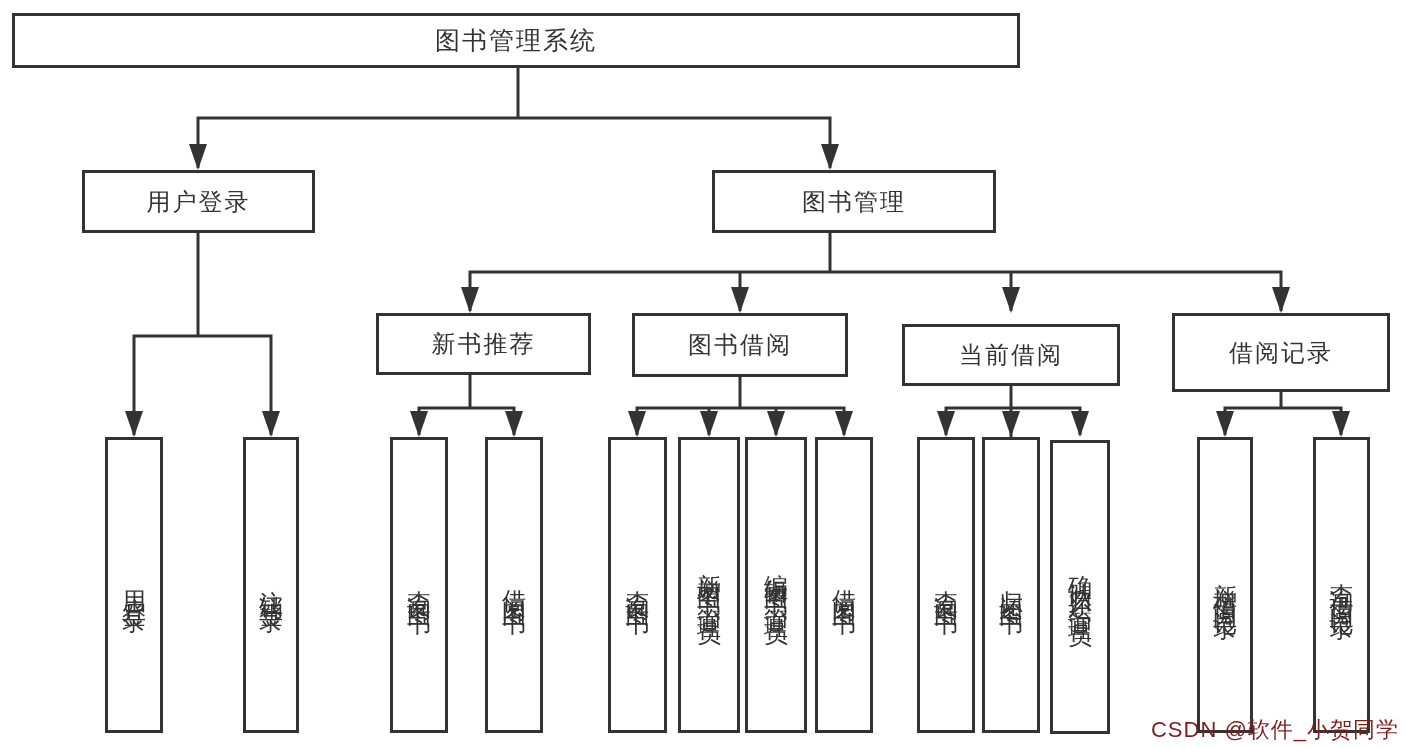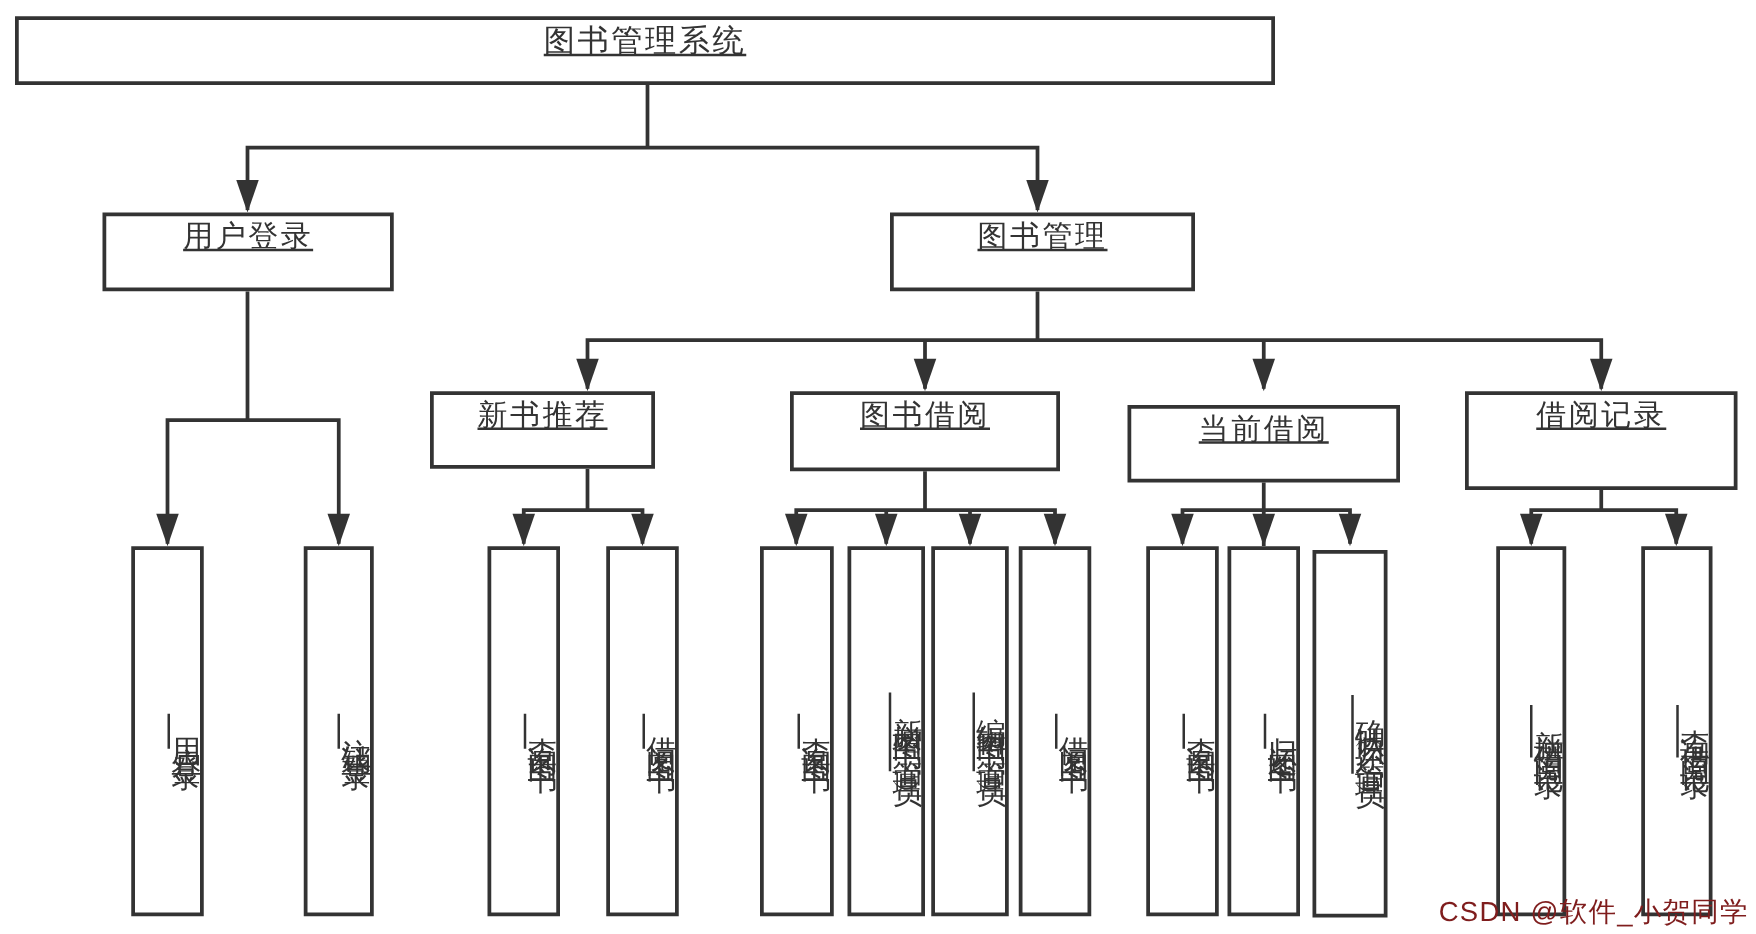--- a/index.html
+++ b/index.html
@@ -16,23 +16,23 @@
     position: absolute;
     left: 0; top: 0;
     pointer-events: none;
   }
   .box {
     position: absolute;
     box-sizing: border-box;
     background: #ffffff;
     border: 3px solid #333333;
     display: flex;
+    align-items: center;
     justify-content: center;
     z-index: 2;
-    text-decoration: underline;
   }
   .box.h {
     font-size: 24px;
     letter-spacing: 2px;
     white-space: nowrap;
   }
   .box.h.title { font-size: 25px; }
   .box.v {
     writing-mode: vertical-rl;
     text-orientation: mixed;
@@ -108,25 +108,25 @@
     </g>
   </svg>
 
   <div class="box h title" style="left:12px; top:13px; width:1008px; height:55px;">
     <span>图书管理系统</span>
   </div>
 
   <div class="box h" style="left:82px; top:170px; width:233px; height:63px;">
     <span>用户登录</span>
   </div>
-  <div class="box h" style="left:712px; top:170px; width:244px; height:63px;">
+  <div class="box h" style="left:712px; top:170px; width:284px; height:63px;">
     <span>图书管理</span>
   </div>
 
-  <div class="box h" style="left:344px; top:313px; width:180px; height:62px;">
+  <div class="box h" style="left:376px; top:313px; width:215px; height:62px;">
     <span>新书推荐</span>
   </div>
   <div class="box h" style="left:632px; top:313px; width:216px; height:64px;">
     <span>图书借阅</span>
   </div>
   <div class="box h" style="left:902px; top:324px; width:218px; height:62px;">
     <span>当前借阅</span>
   </div>
   <div class="box h" style="left:1172px; top:313px; width:218px; height:79px;">
     <span>借阅记录</span>

